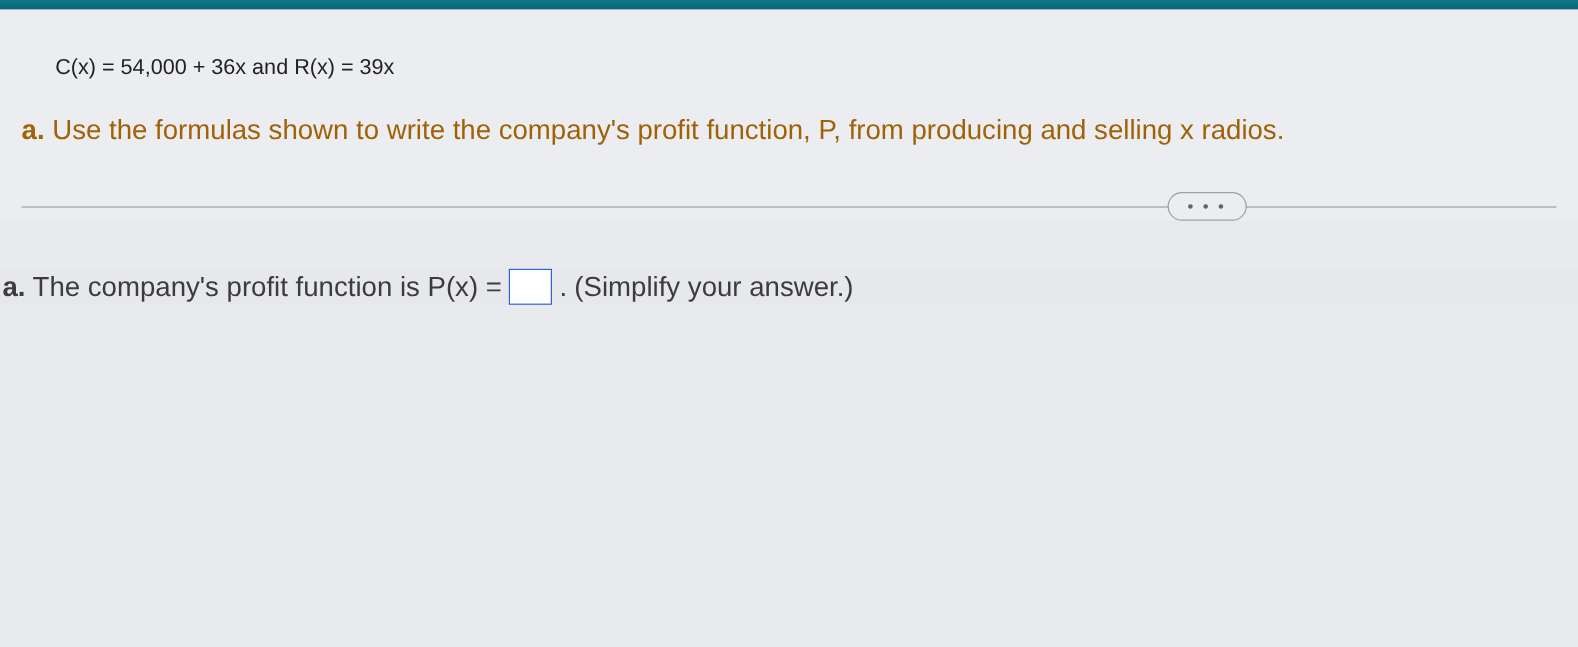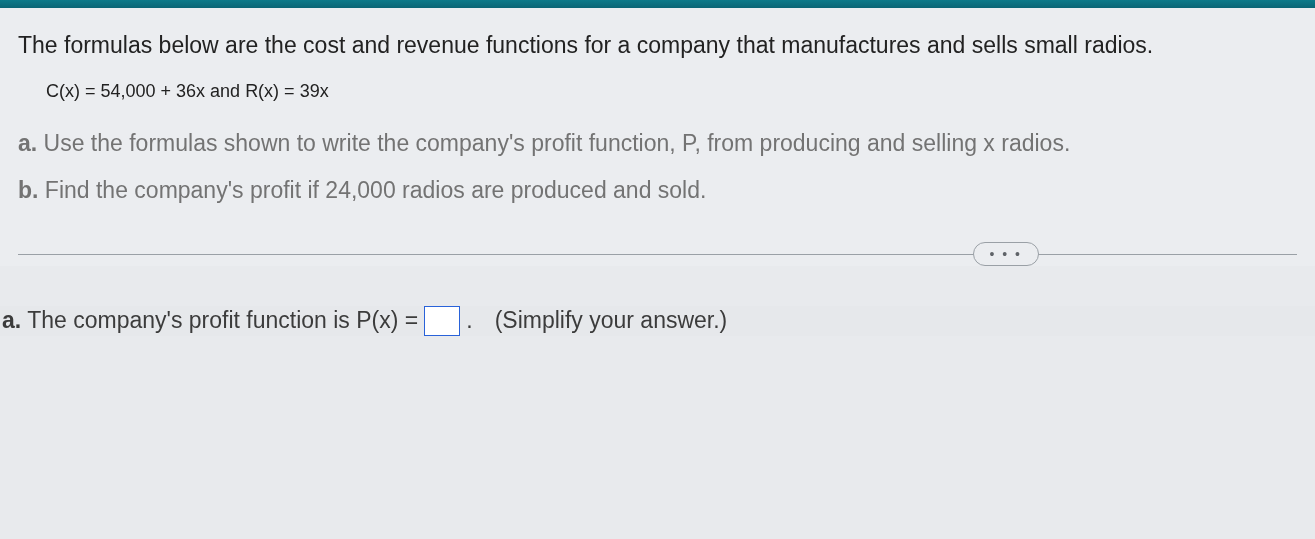--- a/index.html
+++ b/index.html
@@ -29,21 +29,21 @@
       color: #222;
     }
     .formula-line {
       font-size: 18px;
       padding: 18px 0 18px 28px;
       color: #222;
     }
     .part-line {
       font-size: 23px;
       padding: 10px 0;
-      color: #737373;
+      color: #a16207;
     }
     .part-label {
       font-weight: bold;
     }
     .divider-row {
       position: relative;
       margin-top: 28px;
       margin-bottom: 40px;
       height: 24px;
     }
@@ -85,37 +85,33 @@
     .answer-input {
       width: 36px;
       height: 30px;
       border: 1px solid #2962d9;
       background: #fff;
       font-size: 18px;
       text-align: center;
       margin: 0 2px;
     }
     .hint-text {
-      margin-left: 18px;
+      margin-left: 2px;
       text-align: right;
     }
   </style>
 </head>
 <body>
 
 <div class="top-bar"></div>
 
 <div class="content">
-  <div class="question-text">The formulas below are the cost and revenue functions for a company that manufactures and sells small radios.</div>
   <div class="formula-line">C(x) = 54,000 + 36x and R(x) = 39x</div>
   <div class="part-line">
     <span class="part-label">a.</span><span> Use the formulas shown to write the company's profit function, P, from producing and selling x radios.</span>
-  </div>
-  <div class="part-line">
-    <span class="part-label">b.</span><span> Find the company's profit if 24,000 radios are produced and sold.</span>
   </div>
 
   <div class="divider-row">
     <div class="divider-line"></div>
     <div class="more-pill">• • •</div>
   </div>
 </div>
 
 <div class="answer-section">
   <div class="answer-line">

